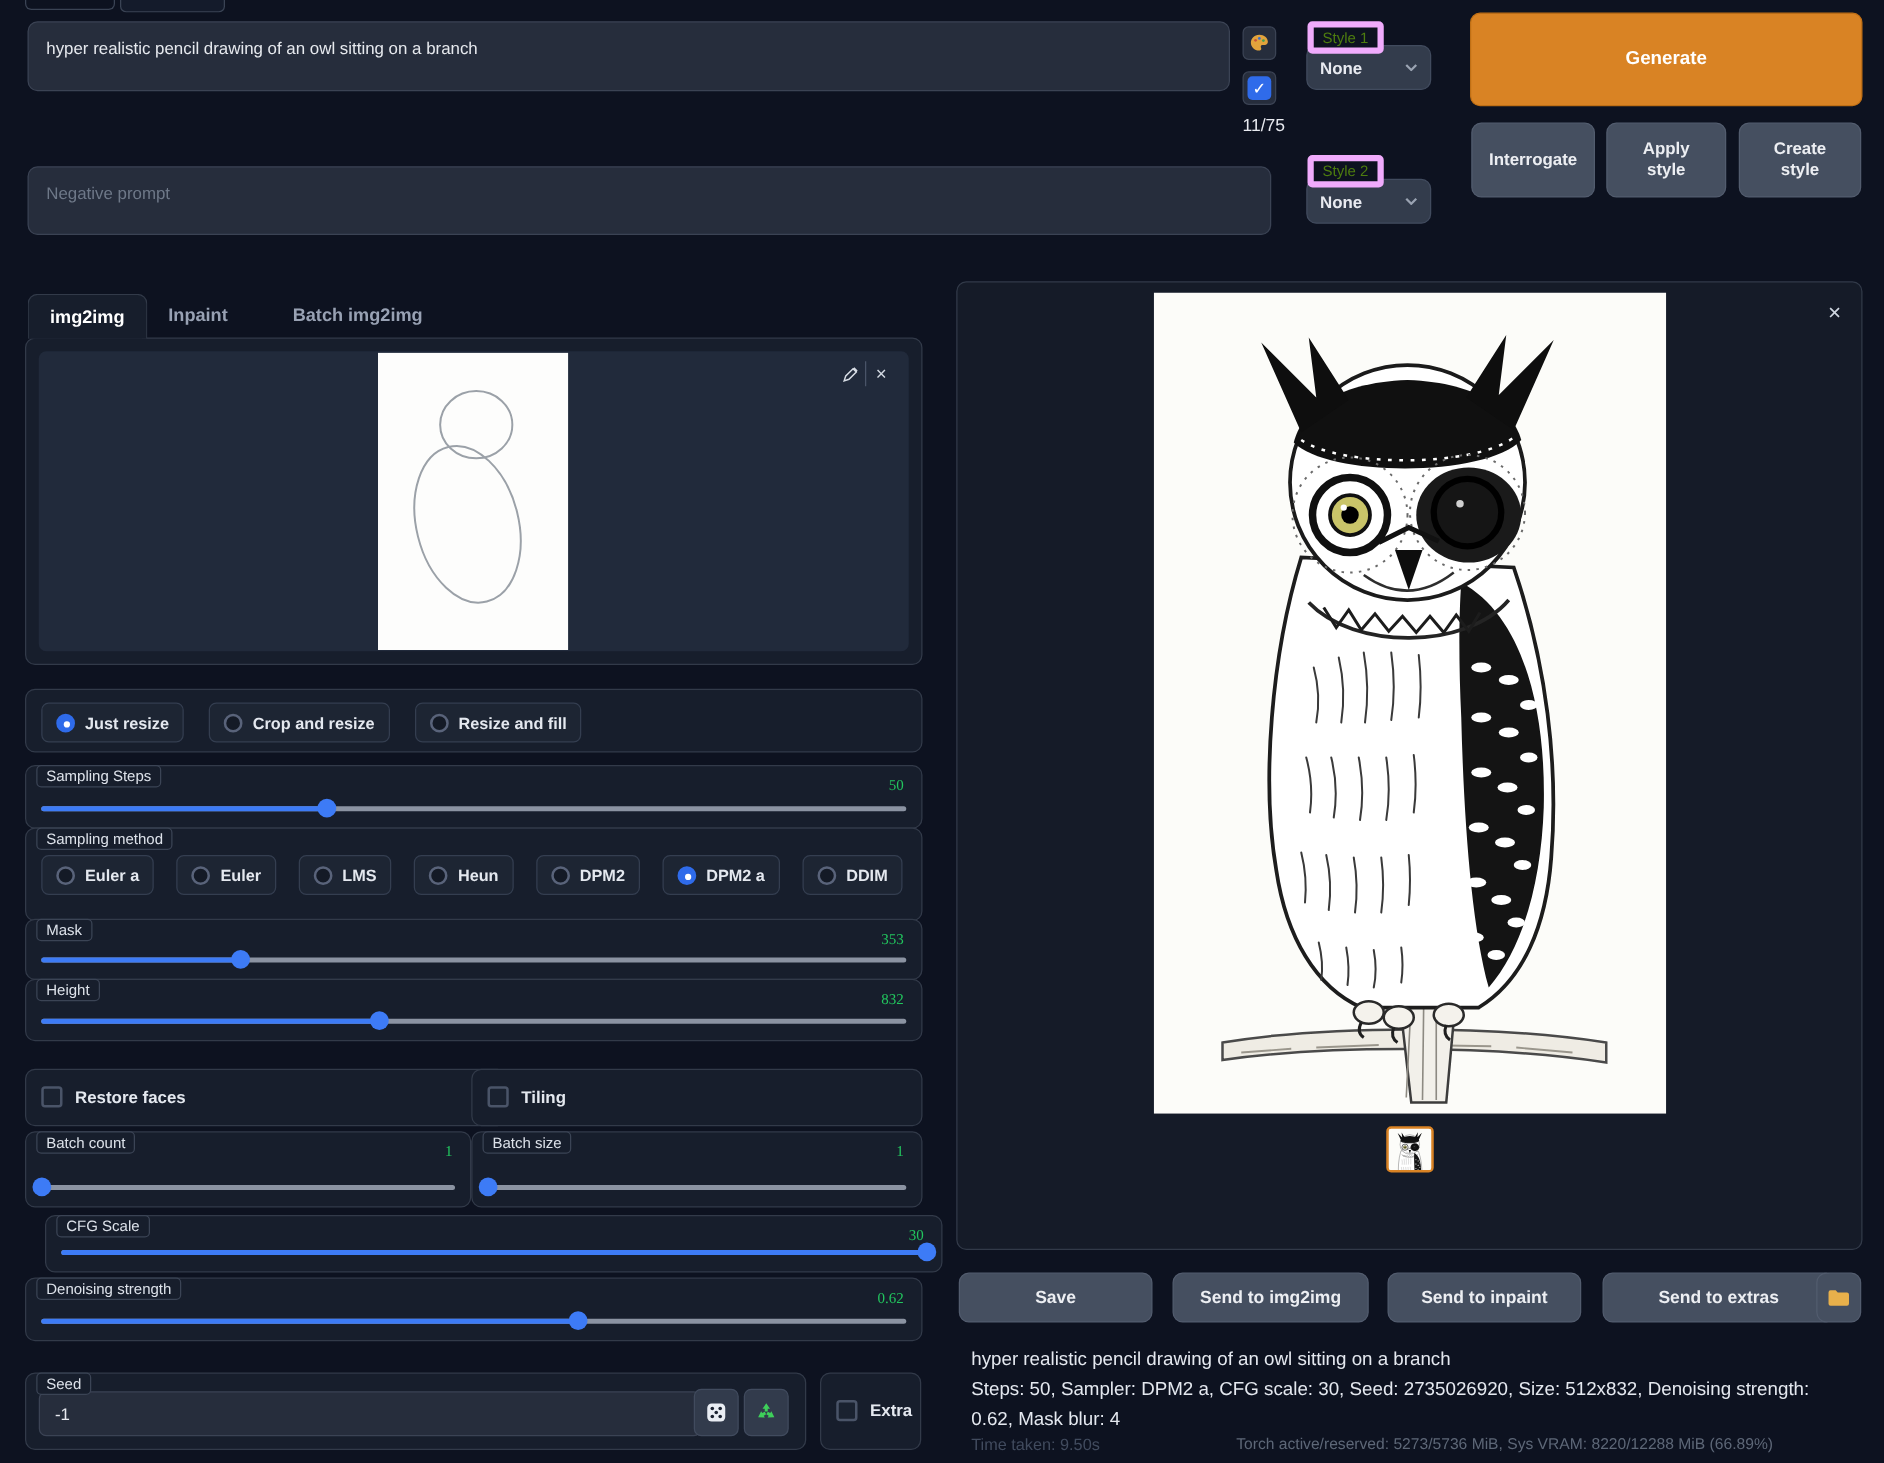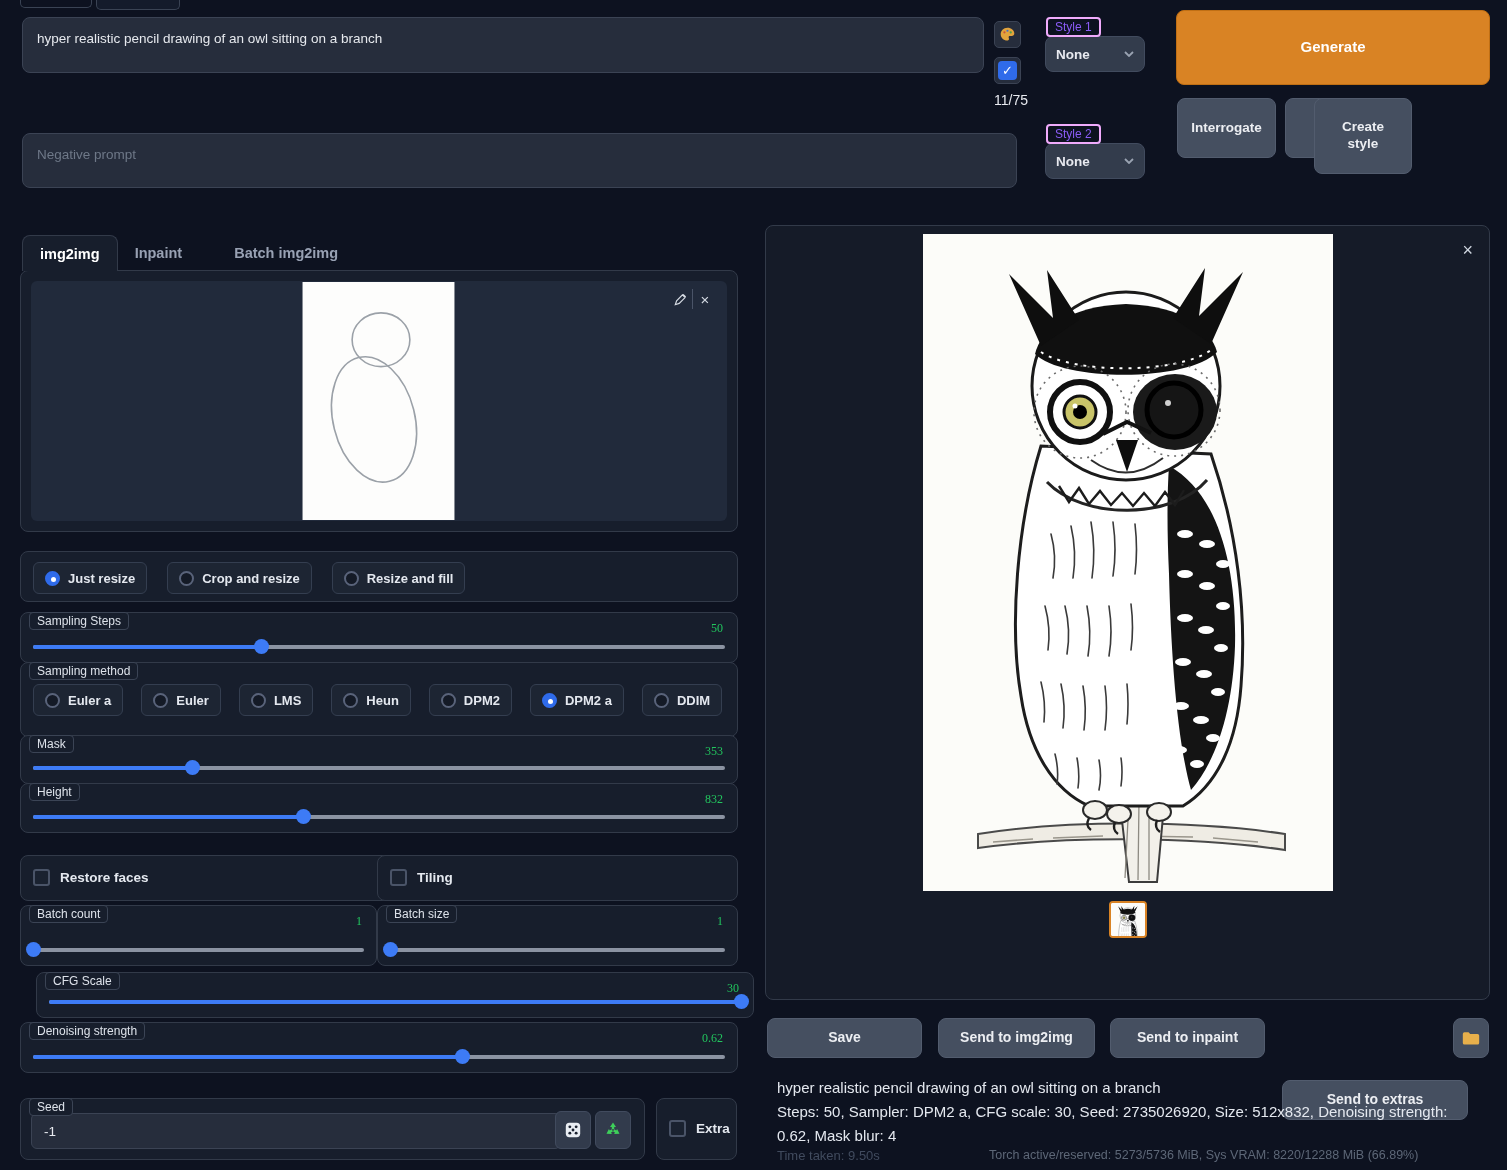--- a/index.html
+++ b/index.html
@@ -30,22 +30,22 @@
   .gbtn.small{font-size:13.5px;}
   .generate{background:#d98324;border:1px solid #c06f14;color:#ffffff;font-size:15px;font-weight:700;}
   .tool-btn{position:absolute;box-sizing:border-box;display:flex;align-items:center;justify-content:center;
             background:#323b4c;border:1px solid #414b5e;border-radius:6px;cursor:pointer;}
   .icon-btn{position:absolute;box-sizing:border-box;display:flex;align-items:center;justify-content:center;
             background:#262d3c;border:1px solid #3b4354;border-radius:5px;cursor:pointer;}
   
   .dropdown{position:absolute;box-sizing:border-box;display:flex;align-items:center;justify-content:space-between;
             background:#333c4c;border:1px solid #414b5e;border-radius:8px;padding:0 10px;font-size:13.5px;
             font-weight:700;color:#e8eaf0;cursor:pointer;}
-  .chip-float{position:absolute;background:#0d1220;border:2px solid #f0abfc;border-radius:4px;padding:1px 7px;
-              font-size:12px;color:#8b5cf6;z-index:2;white-space:nowrap;}
+  .chip-float{position:absolute;background:#0d1220;border:5px solid #f0abfc;border-radius:4px;padding:1px 7px;
+              font-size:12px;color:#4d7c0f;z-index:2;white-space:nowrap;}
   
   .tabs{position:absolute;display:flex;align-items:stretch;height:36px;z-index:3;}
   .tab{display:flex;align-items:center;padding:4px 17px;font-size:14.5px;font-weight:700;color:#98a1b3;cursor:pointer;}
   .tab.active{color:#ffffff;background:#171e2c;border:1px solid #323a49;border-bottom:none;border-radius:8px 8px 0 0;}
   
   .radio-chip{display:flex;align-items:center;gap:8px;height:30px;padding:0 11px;background:#1d2533;
               border:1px solid #343e50;border-radius:6px;font-size:13px;font-weight:700;color:#e4e8ef;cursor:pointer;}
   .radio{width:15px;height:15px;border-radius:50%;border:2px solid #59637a;background:#141a26;box-sizing:border-box;flex:none;}
   .radio.sel{background:#2f6bea;border-color:#2f6bea;position:relative;}
   .radio.sel::after{content:"";position:absolute;left:4px;top:4px;width:5px;height:5px;background:#fff;border-radius:50%;}
@@ -188,21 +188,21 @@
     <span>
       <svg width="10" height="6" viewBox="0 0 10 6">
           <path d="M1 1 L5 5 L9 1" stroke="#9aa3b2" stroke-width="1.8" fill="none"></path>
         </svg>
     </span>
   </div>
 
   <div class="gbtn generate" style="left:1176px;top:10px;width:314px;height:75px">Generate</div>
   <div class="gbtn small" style="left:1177px;top:98px;width:99px;height:60px">Interrogate</div>
   <div class="gbtn small" style="left:1285px;top:98px;width:96px;height:60px;padding:0 18px">Apply style</div>
-  <div class="gbtn small" style="left:1314px;top:98px;width:98px;height:76px;padding:0 18px">Create style</div>
+  <div class="gbtn small" style="left:1391px;top:98px;width:98px;height:60px;padding:0 18px">Create style</div>
 
   <textarea class="tbox" style="left: 22px; top: 133px; width: 995px; height: 55px;" placeholder="Negative prompt"></textarea>
 
   <div class="tabs" style="left:22px;top:235px">
     <div class="tab active">img2img</div>
     <div class="tab">Inpaint</div>
     <div class="tab" style="margin-left:18px">Batch img2img</div>
   </div>
 
   <div class="block" style="left:20px;top:270px;width:718px;height:262px">
@@ -405,21 +405,21 @@
     <div class="thumb" style="left:343px;top:675px;width:38px;height:37px">
       <svg viewBox="0 0 410 657" preserveAspectRatio="xMidYMin slice" style="width:100%;height:100%">
           <use href="#owl-art"></use>
         </svg>
     </div>
   </div>
 
   <div class="gbtn" style="left:767px;top:1018px;width:155px;height:40px">Save</div>
   <div class="gbtn" style="left:938px;top:1018px;width:157px;height:40px">Send to img2img</div>
   <div class="gbtn" style="left:1110px;top:1018px;width:155px;height:40px">Send to inpaint</div>
-  <div class="gbtn" style="left:1282px;top:1080px;width:186px;height:40px">Send to extras</div>
+  <div class="gbtn" style="left:1282px;top:1018px;width:186px;height:40px">Send to extras</div>
   <div class="gbtn" style="left:1453px;top:1018px;width:36px;height:40px">
     <span>
       <svg width="18" height="16" viewBox="0 0 22 18">
         <path d="M1 4 a2 2 0 0 1 2-2 h5 l2 2 h9 a2 2 0 0 1 2 2 v9 a2 2 0 0 1-2 2 H3 a2 2 0 0 1-2-2 Z" fill="#e8b04b"></path>
       </svg>
     </span>
   </div>
 
   <div class="info-line" style="left:777px;top:1076px;width:710px">hyper realistic pencil drawing of an owl sitting on a branch</div>
   <div class="info-line" style="left:777px;top:1100px;width:700px">Steps: 50, Sampler: DPM2 a, CFG scale: 30, Seed: 2735026920, Size: 512x832, Denoising strength: 0.62, Mask blur: 4</div>

